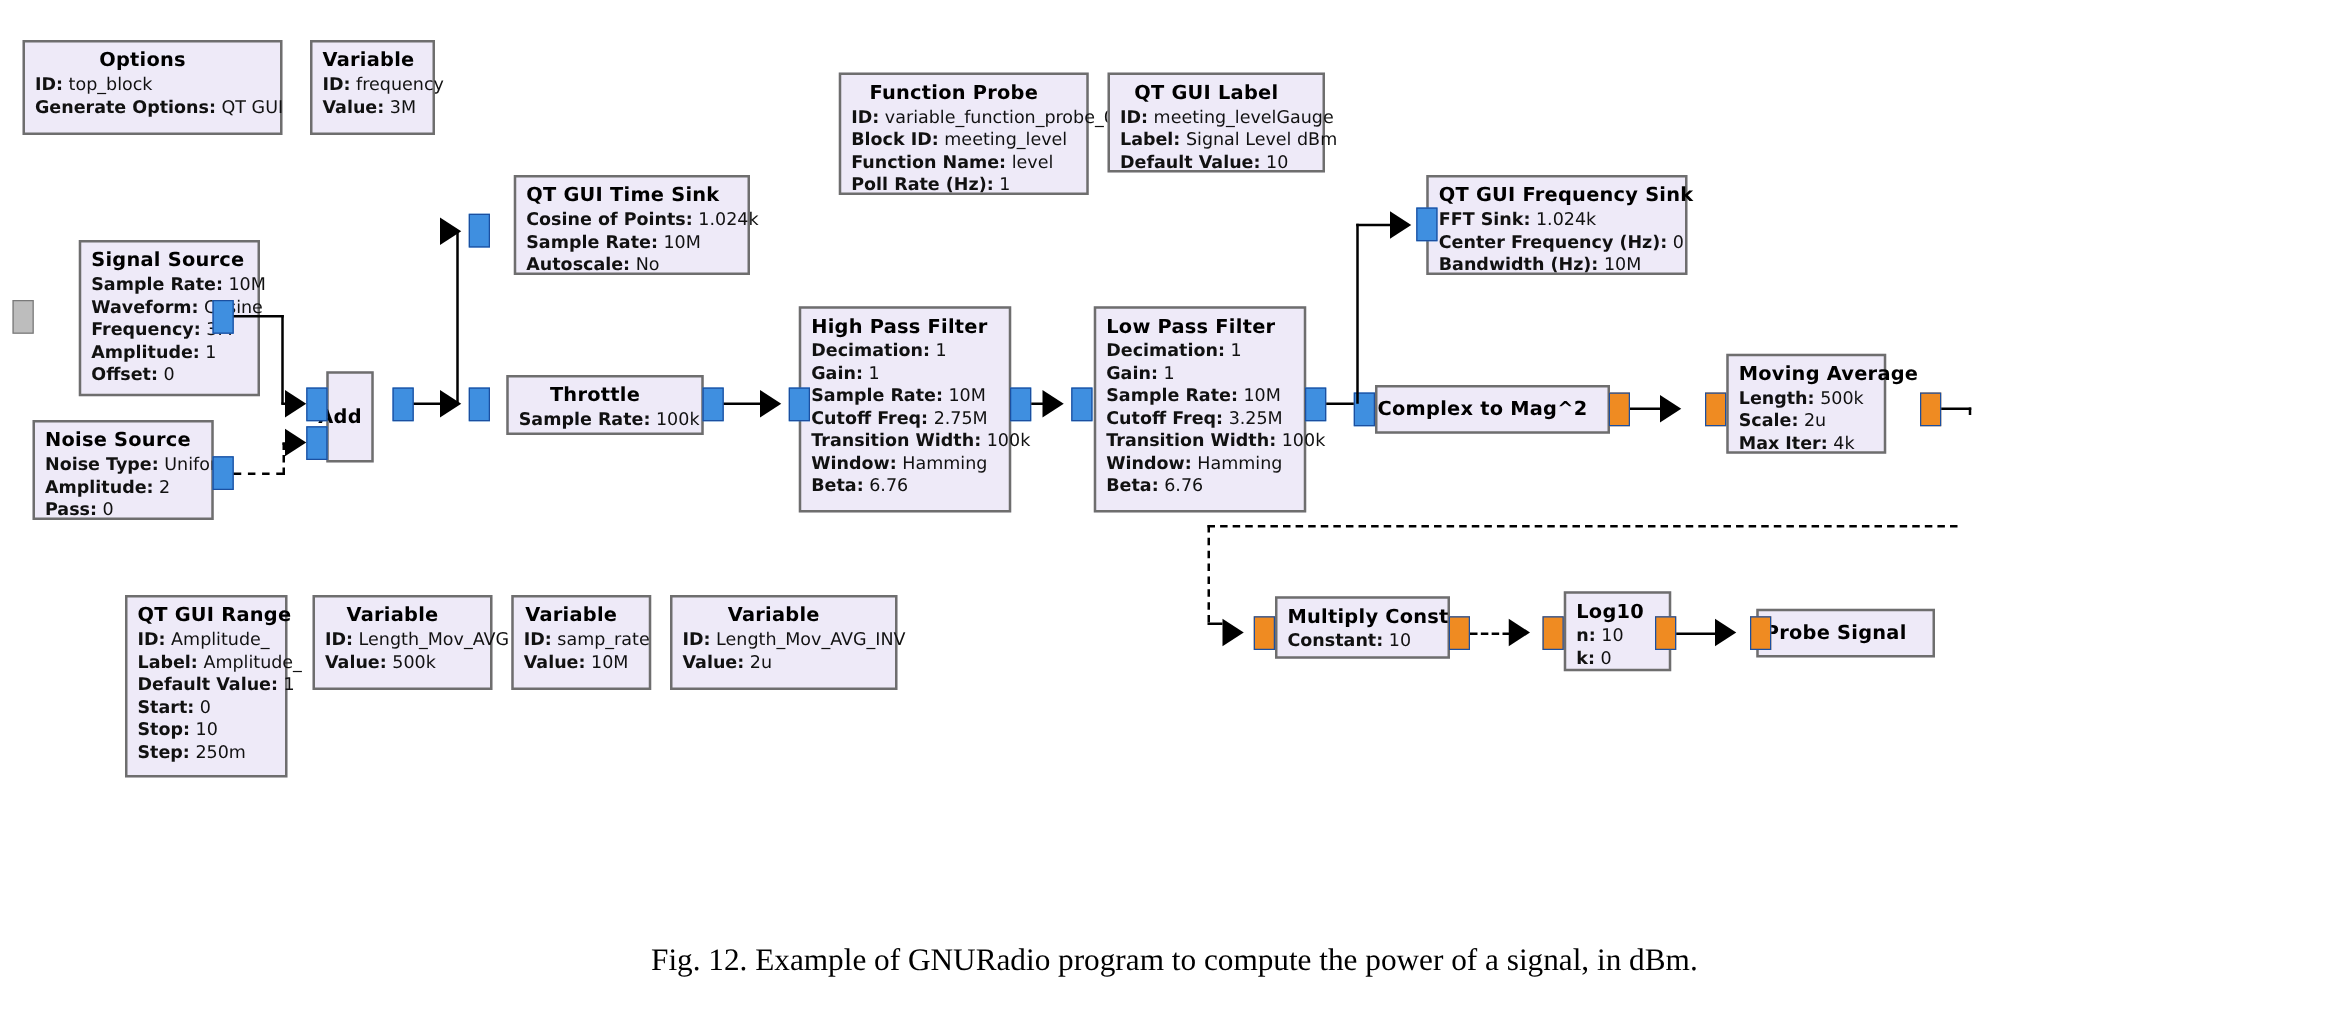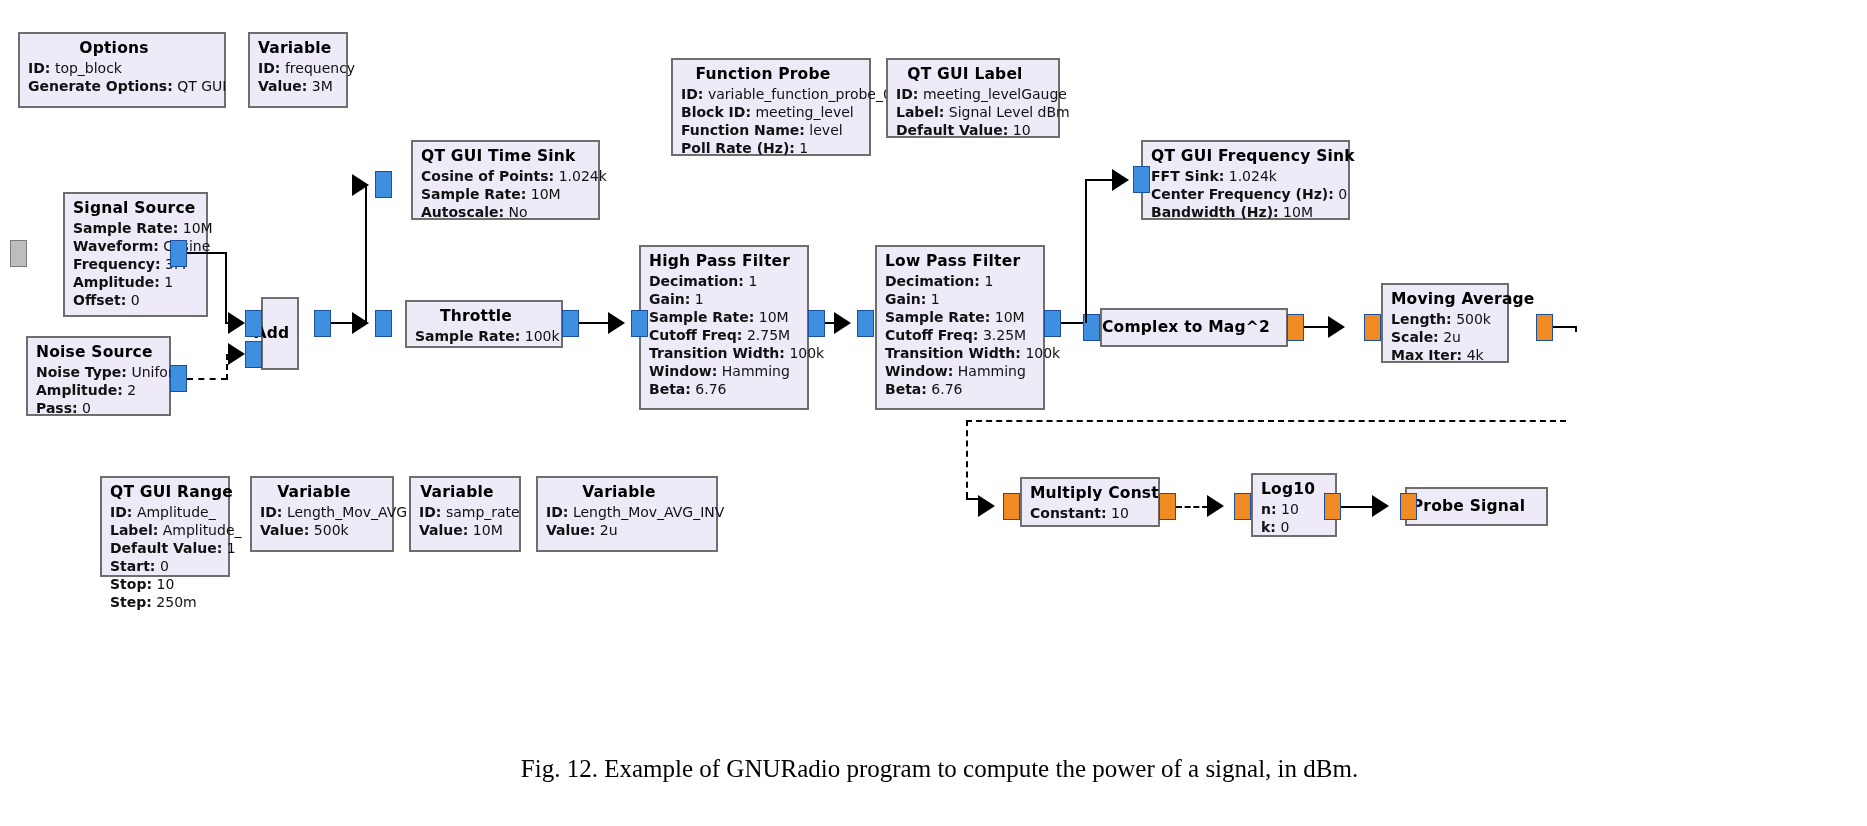--- a/index.html
+++ b/index.html
@@ -176,21 +176,21 @@
   <span class="prow"><span class="k">k:</span> <span class="v">0</span></span>
 </div>
 <div class="port orange" style="left:1234px;top:493px;"></div>
 <div class="port orange" style="left:1324px;top:493px;"></div>
 
 <div class="blk single" style="left:1405px;top:487px;width:143px;height:39px;">
   <span class="ttl">Probe Signal</span>
 </div>
 <div class="port orange" style="left:1400px;top:493px;"></div>
 
-<div class="blk" style="left:100px;top:476px;width:130px;height:101px;">
+<div class="blk" style="left:100px;top:476px;width:130px;height:146px;">
   <span class="ttl">QT GUI Range</span>
   <span class="prow"><span class="k">ID:</span> <span class="v">Amplitude_</span></span>
   <span class="prow"><span class="k">Label:</span> <span class="v">Amplitude_</span></span>
   <span class="prow"><span class="k">Default Value:</span> <span class="v">1</span></span>
   <span class="prow"><span class="k">Start:</span> <span class="v">0</span></span>
   <span class="prow"><span class="k">Stop:</span> <span class="v">10</span></span>
   <span class="prow"><span class="k">Step:</span> <span class="v">250m</span></span>
 </div>
 
 <div class="blk" style="left:250px;top:476px;width:144px;height:76px;">

